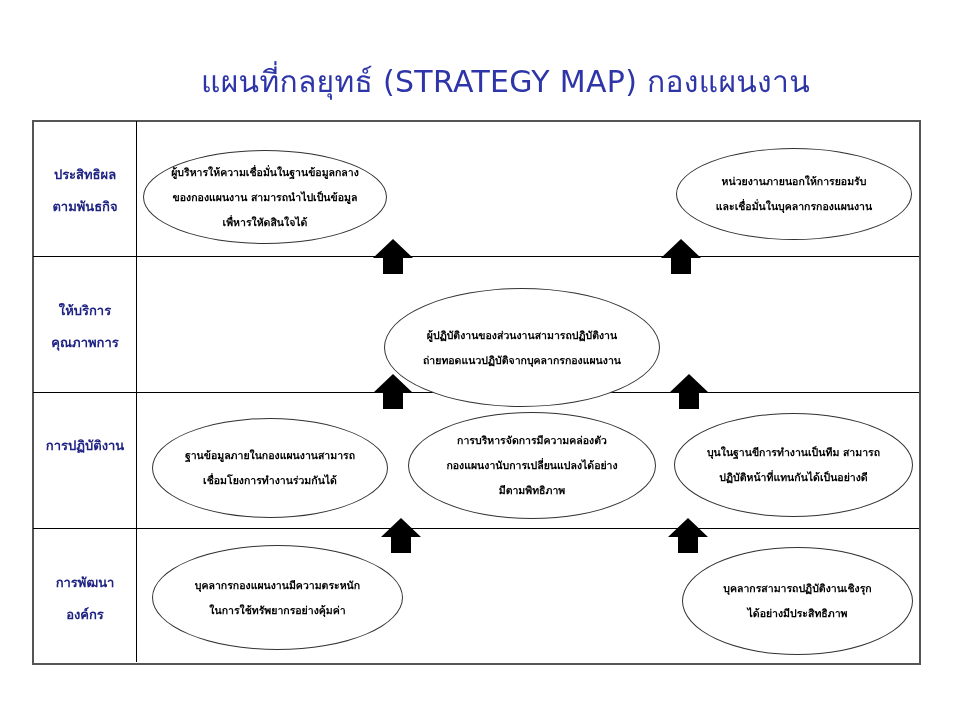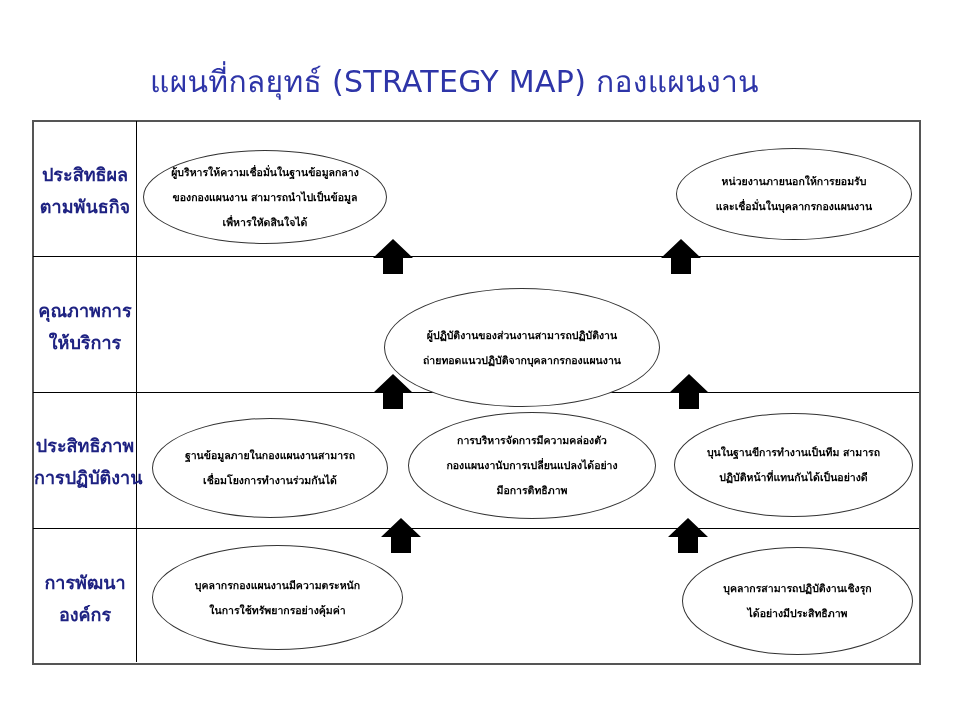--- a/index.html
+++ b/index.html
@@ -1,25 +1,25 @@
 <!DOCTYPE html>
 <html><head>
   <meta charset="utf-8">
   <style>
     html, body { margin: 0; padding: 0; background: #ffffff; }
     body { width: 960px; height: 720px; position: relative; overflow: hidden;
            font-family: "DejaVu Sans", "Liberation Sans", sans-serif; }
-    .title { position: absolute; left: 150px; top: 58px; width: 660px; text-align: left;
+    .title { position: absolute; left: 150px; top: 58px; width: 660px; text-align: right;
              font-size: 30px; color: #2e35a8; white-space: nowrap; letter-spacing: 0.3px; }
     .frame { position: absolute; left: 32px; top: 120px; width: 885px; height: 541px;
              border: 2px solid #555555; box-sizing: content-box; }
     .col-divider { position: absolute; left: 136px; top: 121px; width: 1px; height: 541px; background: #000; }
     .row-divider { position: absolute; left: 33px; width: 886px; height: 1px; background: #000; }
     .persp { position: absolute; left: 34px; width: 102px; text-align: center; color: #1e2282;
-             font-weight: bold; font-size: 18px; line-height: 32px; white-space: nowrap; }
+             font-weight: bold; font-size: 13px; line-height: 32px; white-space: nowrap; }
     .oval { position: absolute; border: 1px solid #333; border-radius: 50%; background: #fff;
             box-sizing: border-box; display: flex; flex-direction: column; justify-content: center;
             align-items: center; }
     .oval span { display: block; font-weight: bold; font-size: 10.5px; color: #000; line-height: 25px;
                  white-space: nowrap; }
     .arrow { position: absolute; width: 40px; height: 35px; }
   </style>
 </head>
 <body>
 
@@ -29,25 +29,24 @@
 <div class="col-divider"></div>
 <div class="row-divider" style="top:256px"></div>
 <div class="row-divider" style="top:392px"></div>
 <div class="row-divider" style="top:528px"></div>
 
 <div class="persp" style="top:159px">
   <div>ประสิทธิผล</div>
   <div>ตามพันธกิจ</div>
 </div>
 <div class="persp" style="top:295px">
+  <div>ให้บริการ</div>
   <div>คุณภาพการ</div>
-  <div>ให้บริการ</div>
 </div>
 <div class="persp" style="top:430px">
-  <div>ประสิทธิภาพ</div>
   <div>การปฏิบัติงาน</div>
 </div>
 <div class="persp" style="top:567px">
   <div>การพัฒนา</div>
   <div>องค์กร</div>
 </div>
 
 <div class="oval" style="left:143px;top:150px;width:244px;height:94px">
   <span>ผู้บริหารให้ความเชื่อมั่นในฐานข้อมูลกลาง</span>
   <span>ของกองแผนงาน สามารถนำไปเป็นข้อมูล</span>
@@ -61,21 +60,21 @@
   <span>ผู้ปฏิบัติงานของส่วนงานสามารถปฏิบัติงาน</span>
   <span>ถ่ายทอดแนวปฏิบัติจากบุคลากรกองแผนงาน</span>
 </div>
 <div class="oval" style="left:152px;top:418px;width:236px;height:100px">
   <span>ฐานข้อมูลภายในกองแผนงานสามารถ</span>
   <span>เชื่อมโยงการทำงานร่วมกันได้</span>
 </div>
 <div class="oval" style="left:408px;top:412px;width:248px;height:107px">
   <span>การบริหารจัดการมีความคล่องตัว</span>
   <span>กองแผนงานับการเปลี่ยนแปลงได้อย่าง</span>
-  <span>มีอการติทธิภาพ</span>
+  <span>มีตามพิทธิภาพ</span>
 </div>
 <div class="oval" style="left:674px;top:413px;width:239px;height:104px">
   <span>บุนในฐานขีการทำงานเป็นทีม สามารถ</span>
   <span>ปฏิบัติหน้าที่แทนกันได้เป็นอย่างดี</span>
 </div>
 <div class="oval" style="left:152px;top:545px;width:251px;height:105px">
   <span>บุคลากรกองแผนงานมีความตระหนัก</span>
   <span>ในการใช้ทรัพยากรอย่างคุ้มค่า</span>
 </div>
 <div class="oval" style="left:682px;top:547px;width:231px;height:108px">

